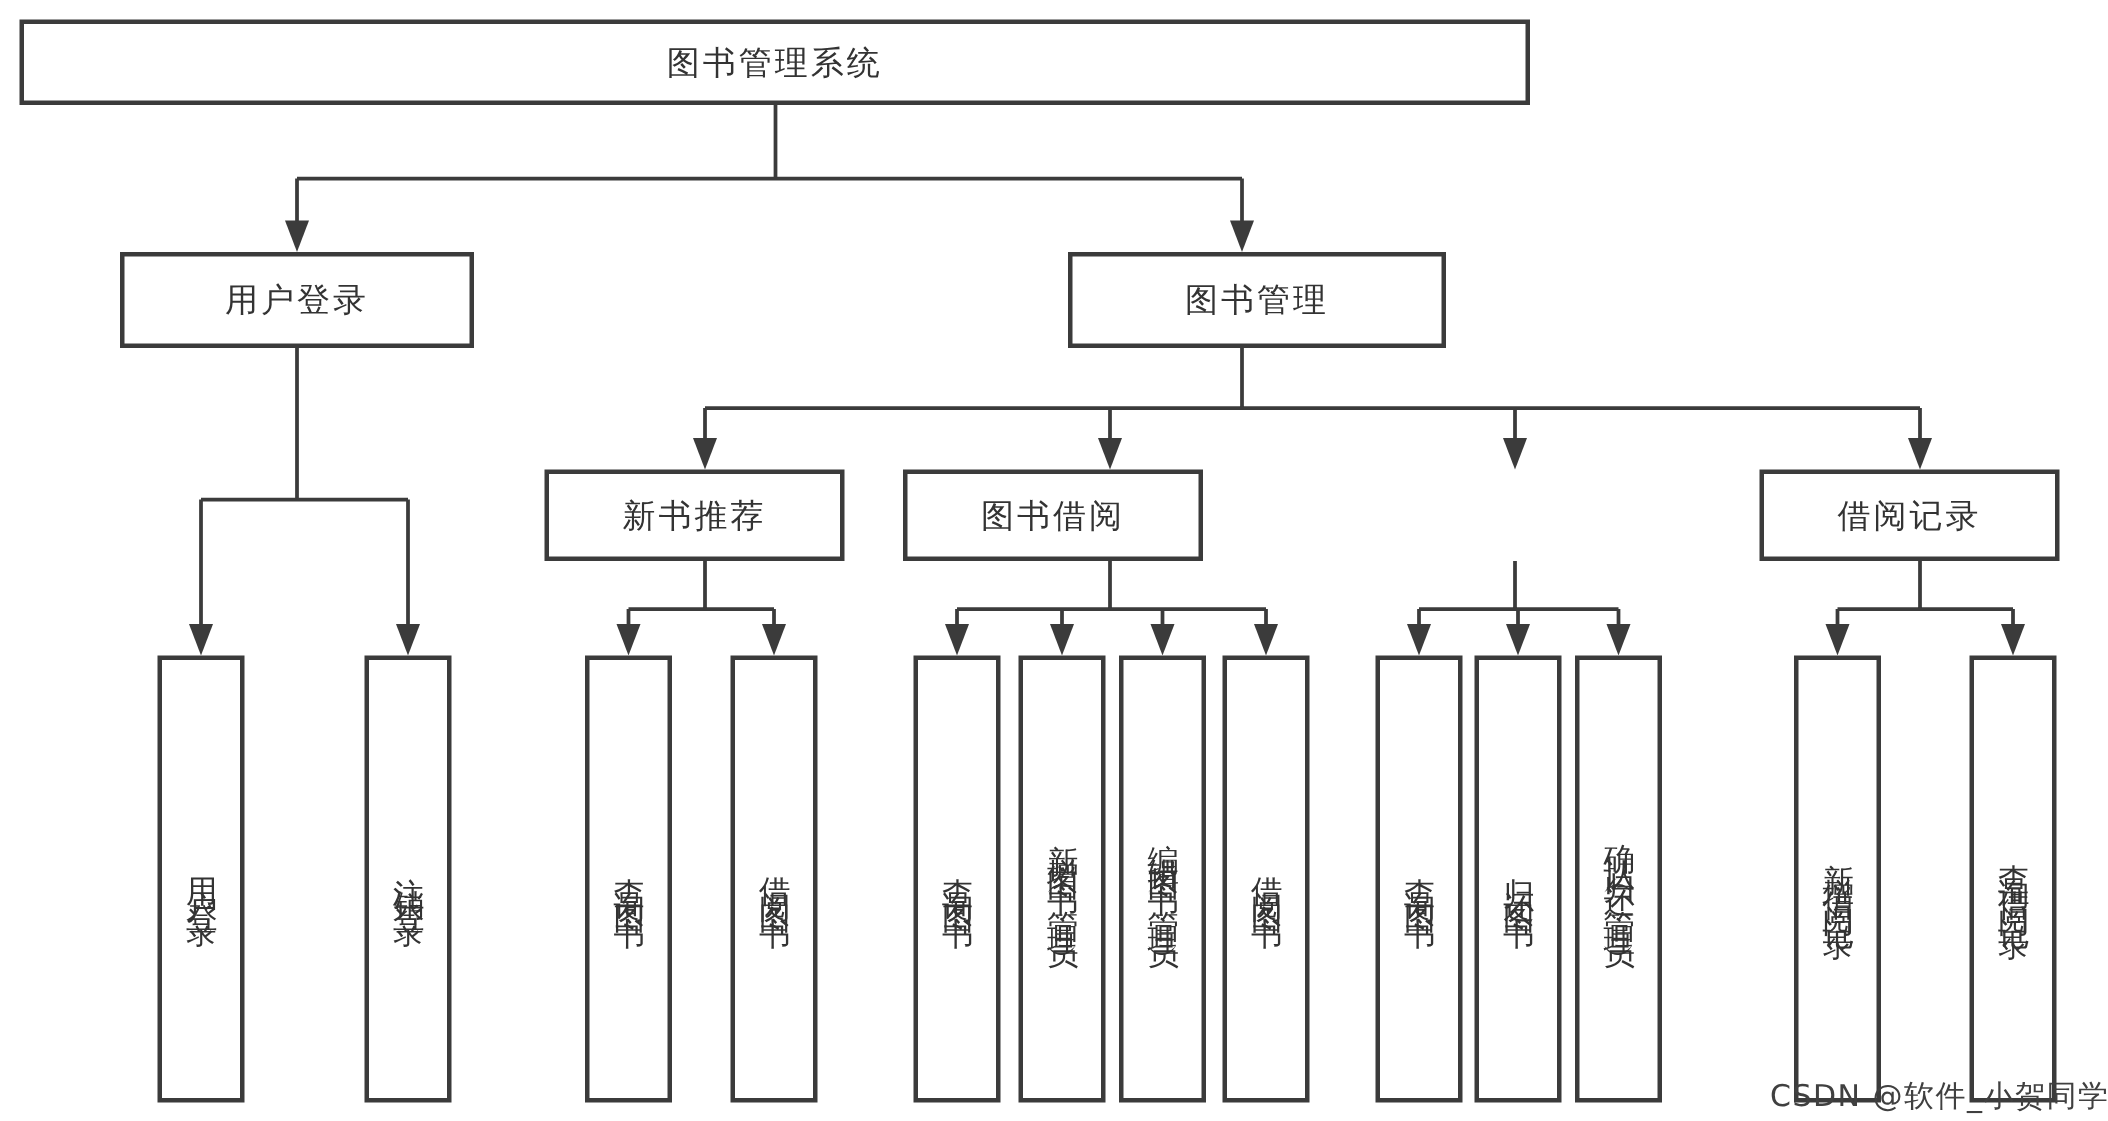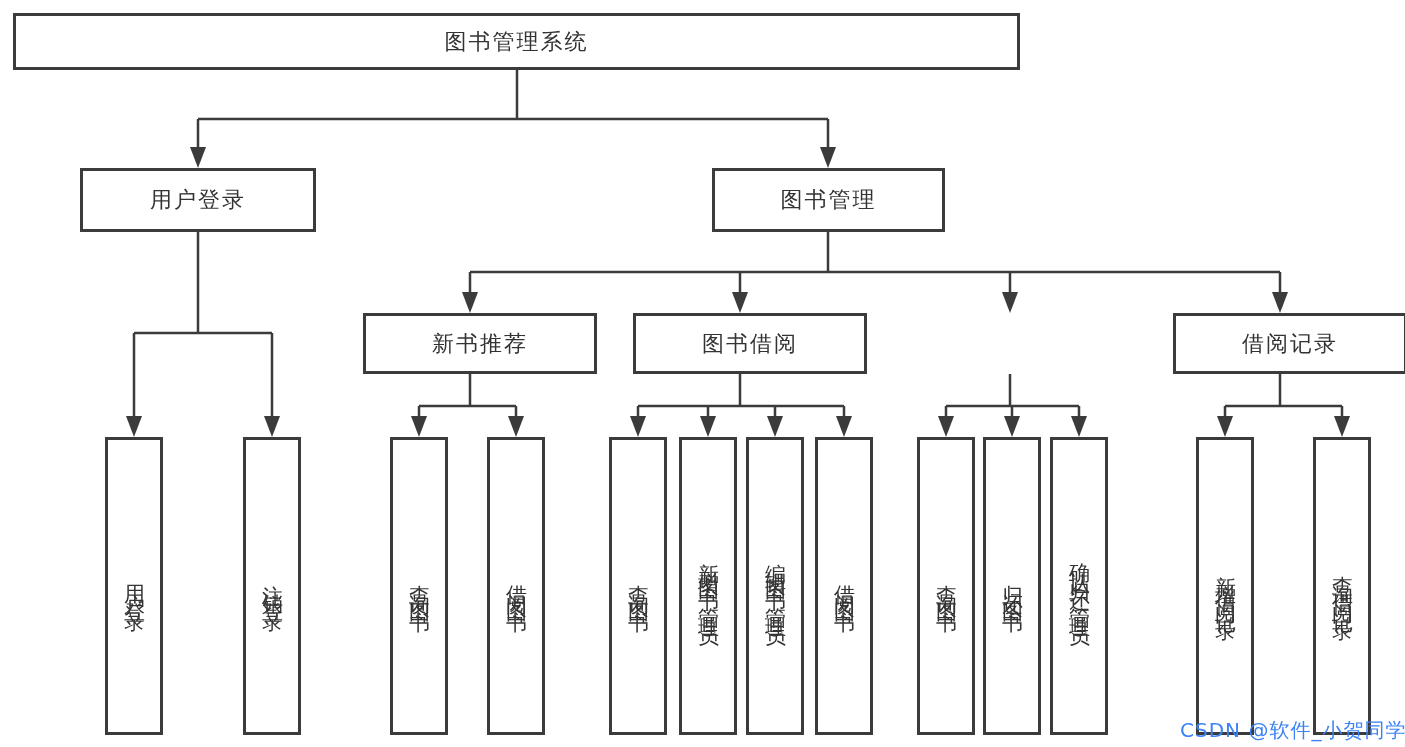--- a/index.html
+++ b/index.html
@@ -28,24 +28,24 @@
     color: #333333;
     z-index: 2;
   }
   .h-label {
     font-size: 22px;
     letter-spacing: 2px;
     white-space: nowrap;
   }
   .node-root   { left: 13px;  top: 13px;  width: 1007px; height: 57px; }
   .node-login  { left: 80px;  top: 168px; width: 236px;  height: 64px; }
-  .node-mgmt   { left: 712px; top: 168px; width: 233px;  height: 64px; }
-  .node-l3     { top: 313px;  width: 234px; height: 61px; }
+  .node-mgmt   { left: 712px; top: 168px; width: 252px;  height: 64px; }
+  .node-l3     { top: 313px;  width: 200px; height: 61px; }
   .node-l3a    { left: 363px; }
-  .node-l3b    { left: 633px; align-items: center; }
+  .node-l3b    { left: 602px; align-items: center; }
   .node-l3c    { left: 903px; }
   .node-l3d    { left: 1173px; text-align: center; }
   .leaf {
     position: absolute;
     box-sizing: border-box;
     top: 437px;
     width: 58px;
     height: 298px;
     border: 3px solid #3b3b3b;
     background: #ffffff;
@@ -74,21 +74,21 @@
   .lf10 { left: 983px; }
   .lf11 { left: 1050px; }
   .lf12 { left: 1196px; }
   .lf13 { left: 1313px; }
   .watermark {
     position: absolute;
     left: 1180px;
     top: 717px;
     font-size: 20px;
     letter-spacing: 1px;
-    color: #3b82f6;
+    color: #404040;
     z-index: 5;
     white-space: nowrap;
   }
 </style>
 </head>
 <body>
 
 <div id="stage">
 
   <svg id="connectors" viewBox="0 0 1405 747" xmlns="http://www.w3.org/2000/svg">

